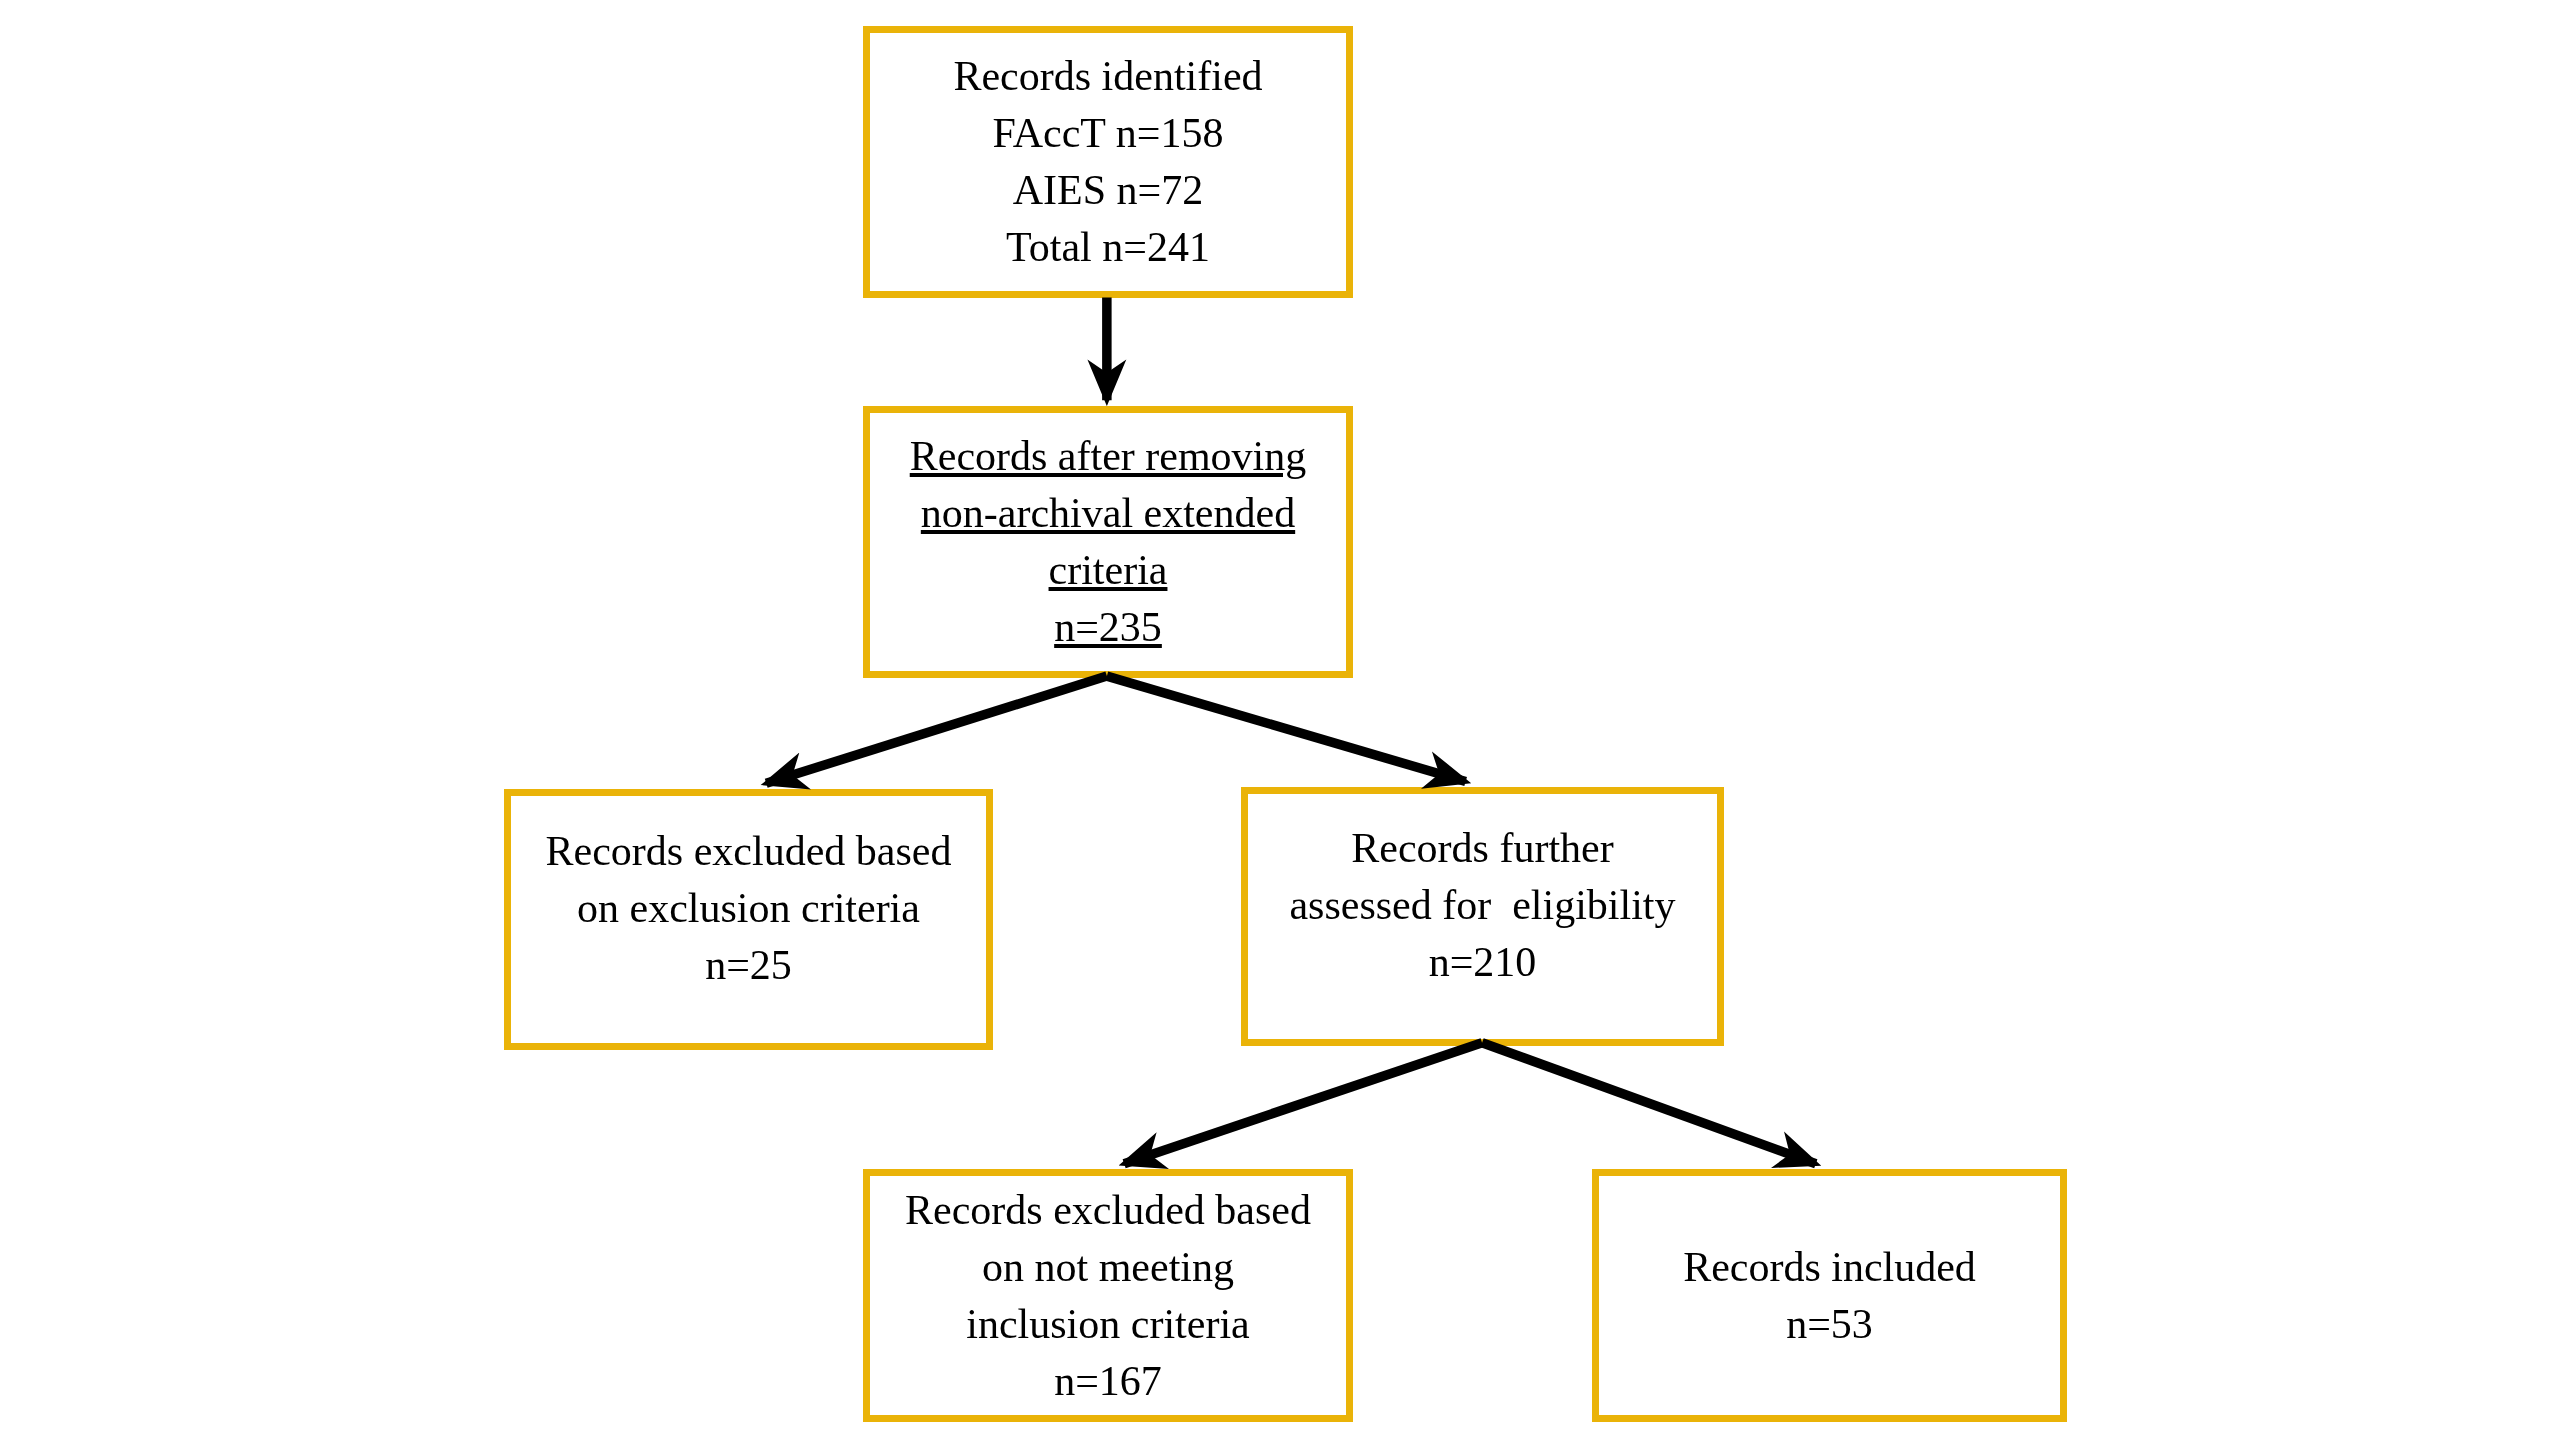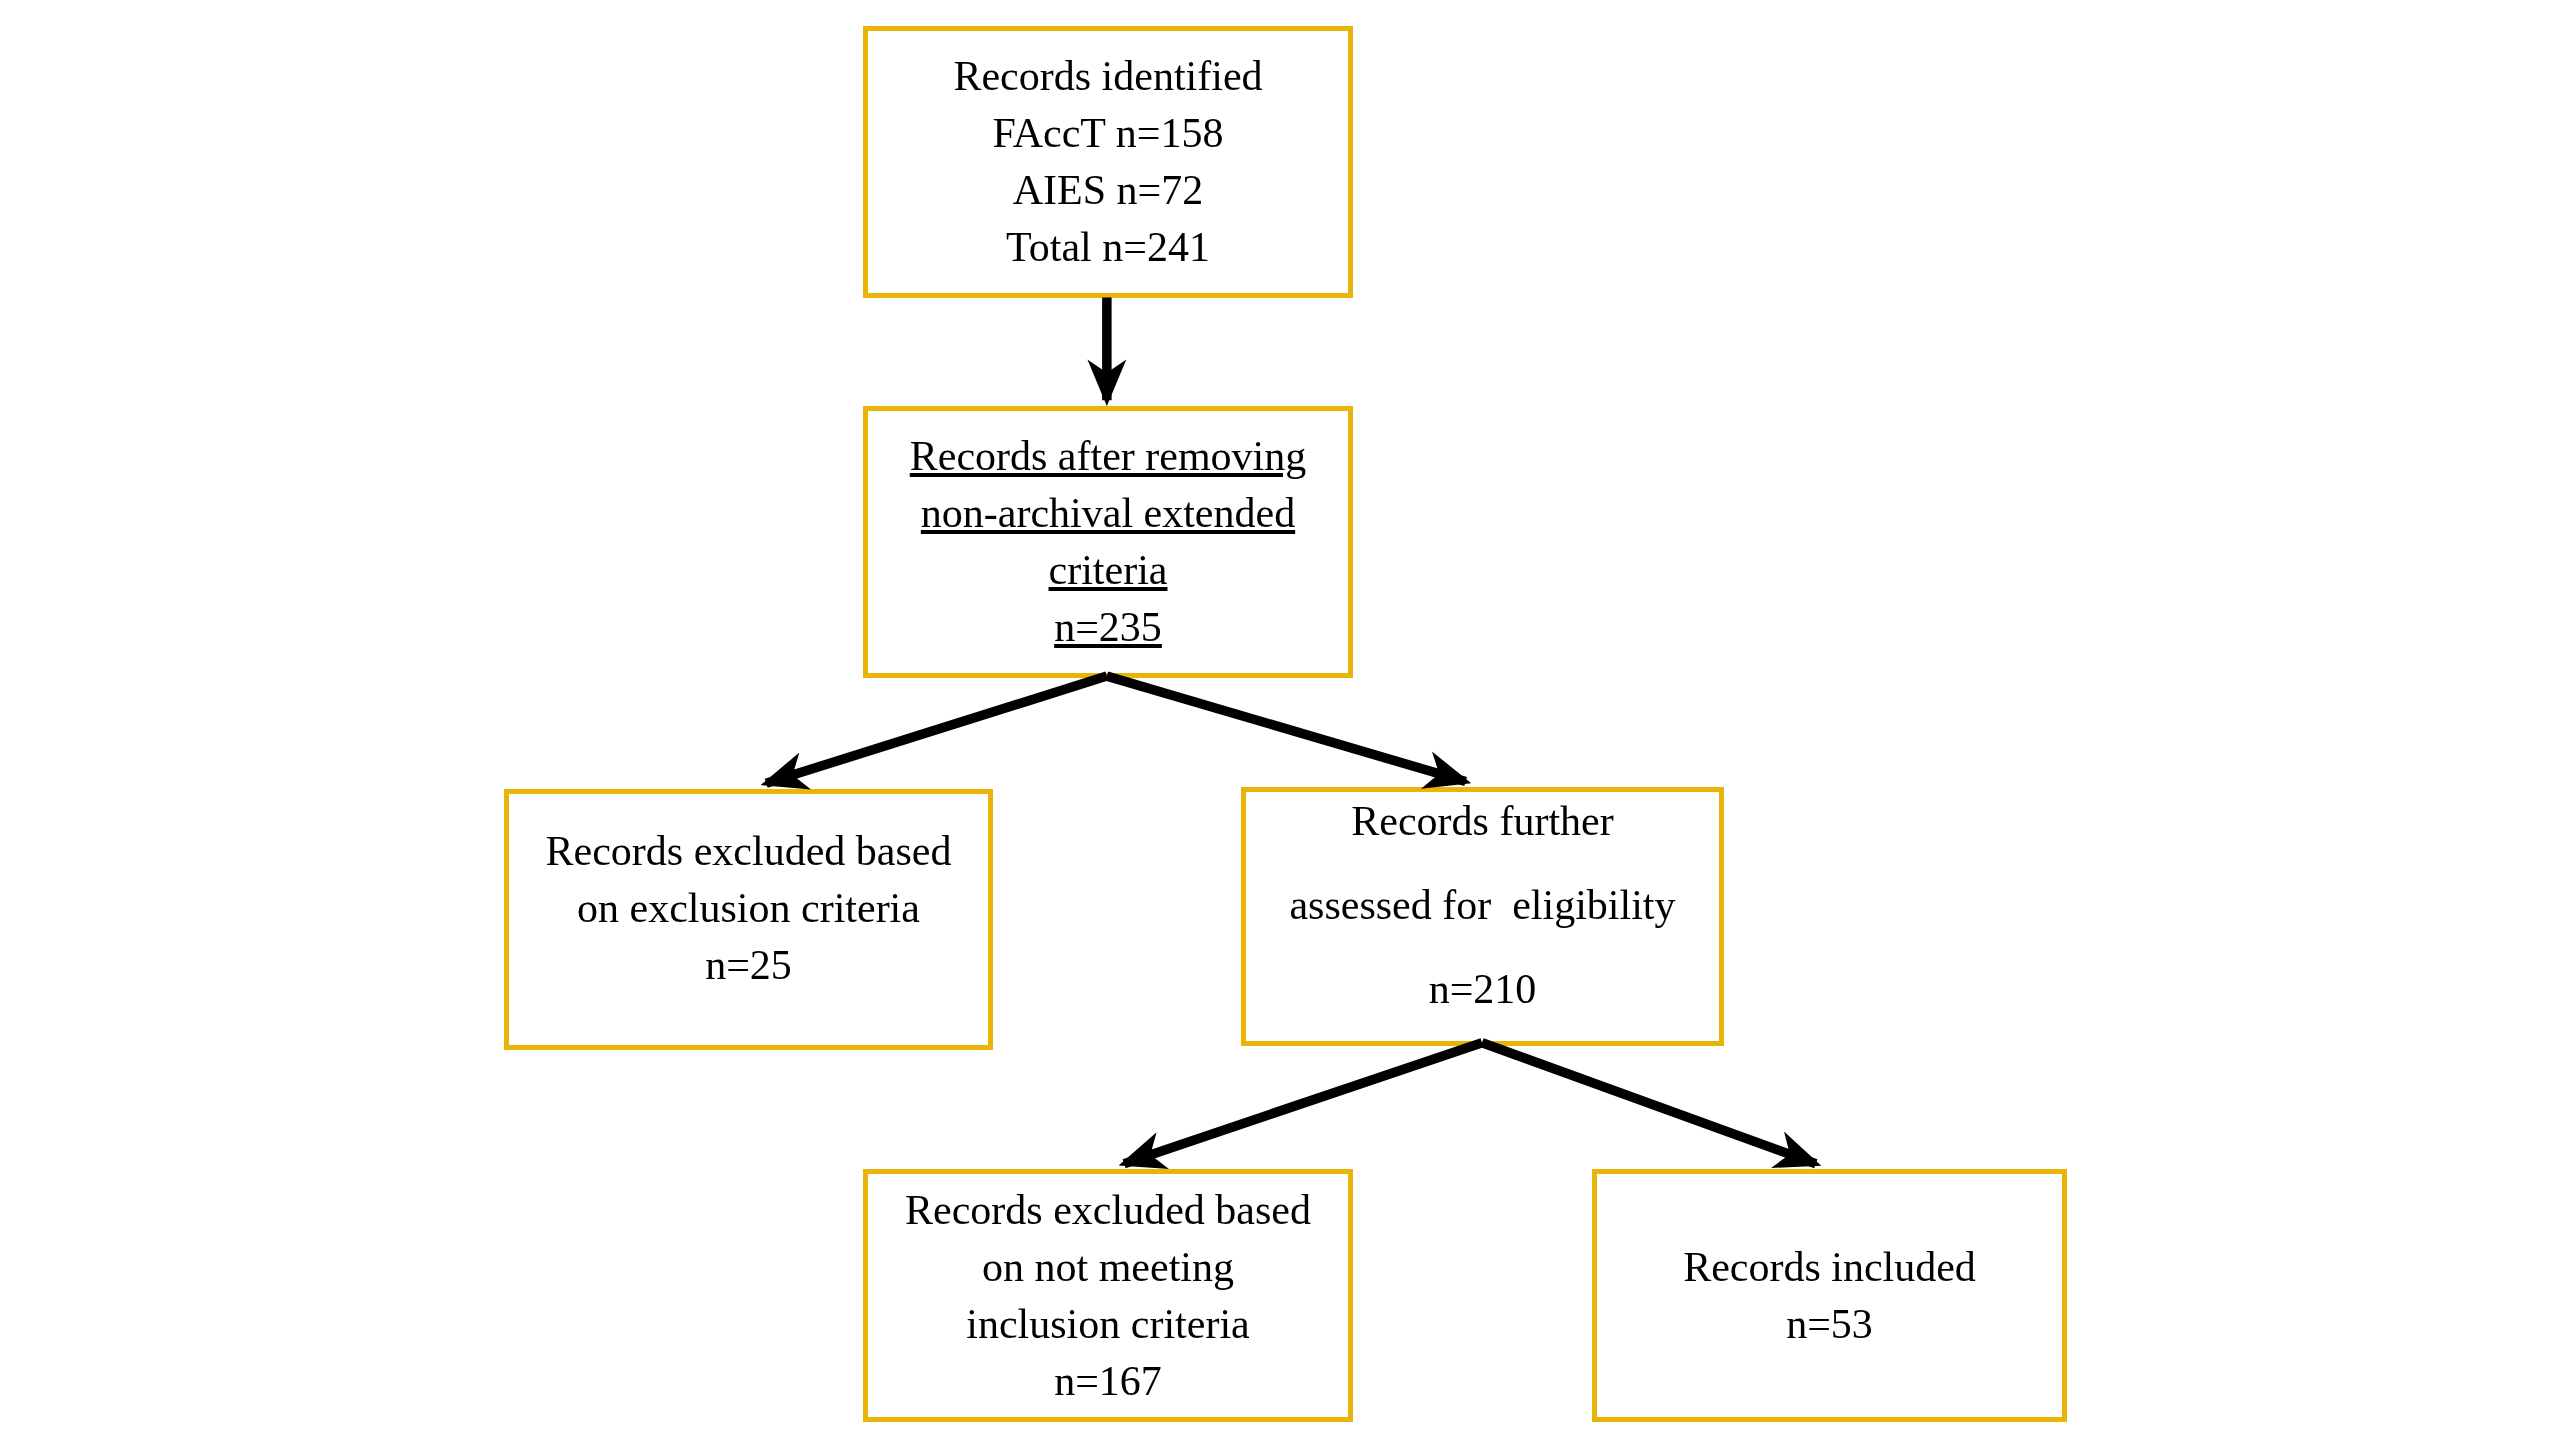--- a/index.html
+++ b/index.html
@@ -20,21 +20,21 @@
     position: absolute;
     left: 0;
     top: 0;
     z-index: 3;
     pointer-events: none;
   }
   .flow-box {
     position: absolute;
     z-index: 2;
     box-sizing: border-box;
-    border: 5px solid #eab308;
+    border: 7px solid #eab308;
     background: #ffffff;
     display: flex;
     flex-direction: column;
     justify-content: center;
     align-items: center;
     text-align: center;
   }
   .flow-box .line {
     font-size: 42px;
     line-height: 57px;
@@ -75,21 +75,21 @@
     <div class="line">criteria</div>
     <div class="line">n=235</div>
   </div>
 
   <div class="flow-box bias-up" style="left:504px; top:789px; width:489px; height:261px;">
     <div class="line">Records excluded based</div>
     <div class="line">on exclusion criteria</div>
     <div class="line">n=25</div>
   </div>
 
-  <div class="flow-box bias-up" style="left:1241px; top:787px; width:483px; height:259px;gap:27px;">
+  <div class="flow-box bias-up" style="left:1241px; top:787px; width:483px; height:259px;">
     <div class="line">Records further</div>
     <div class="line">assessed for  eligibility</div>
     <div class="line">n=210</div>
   </div>
 
   <div class="flow-box" style="left:863px; top:1169px; width:490px; height:253px;">
     <div class="line">Records excluded based</div>
     <div class="line">on not meeting</div>
     <div class="line">inclusion criteria</div>
     <div class="line">n=167</div>

